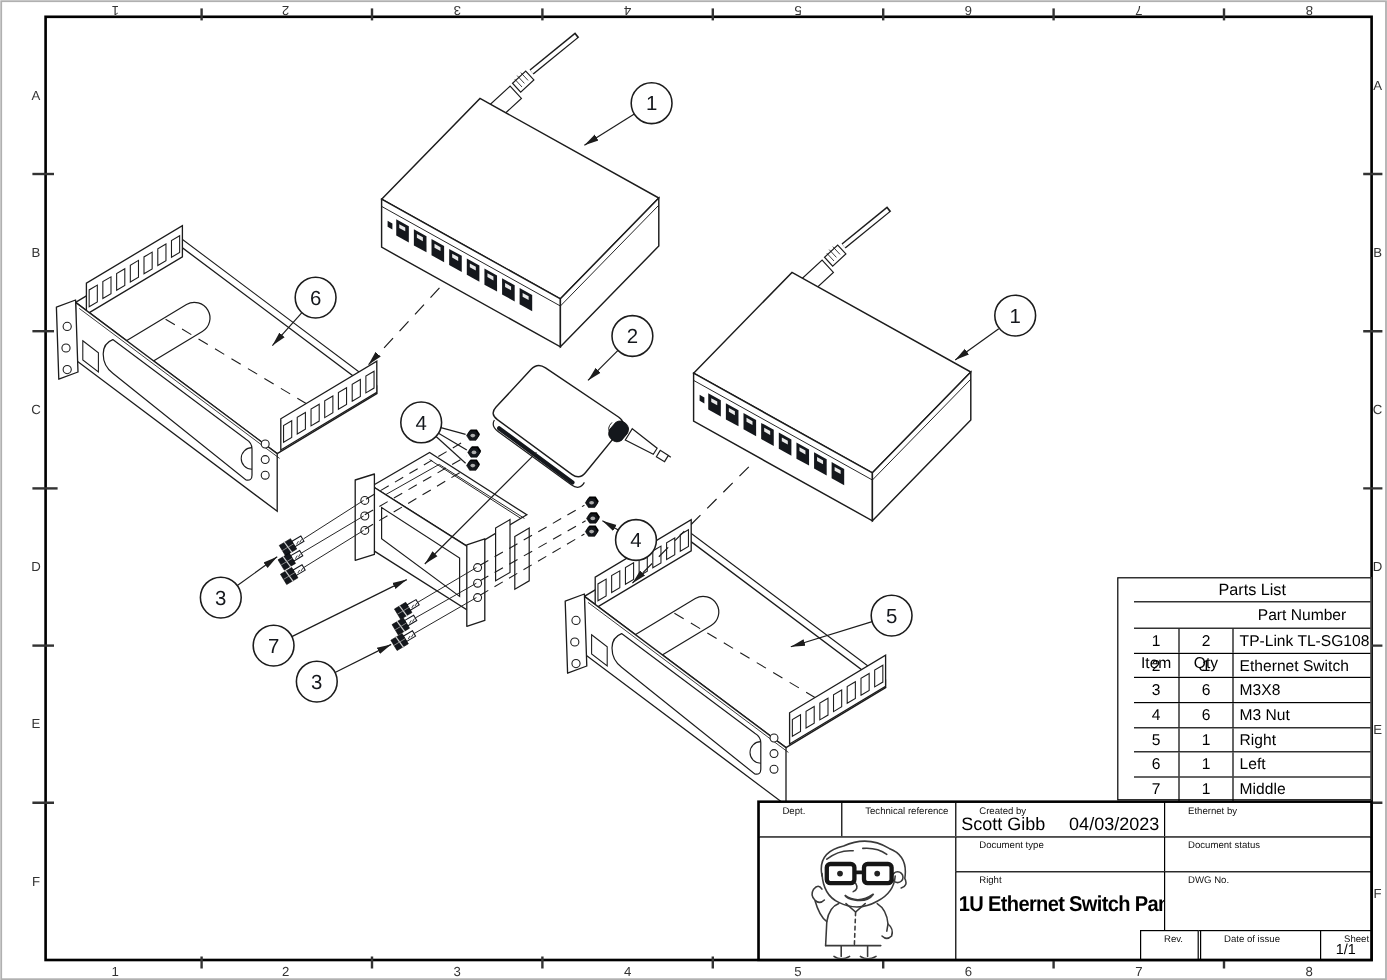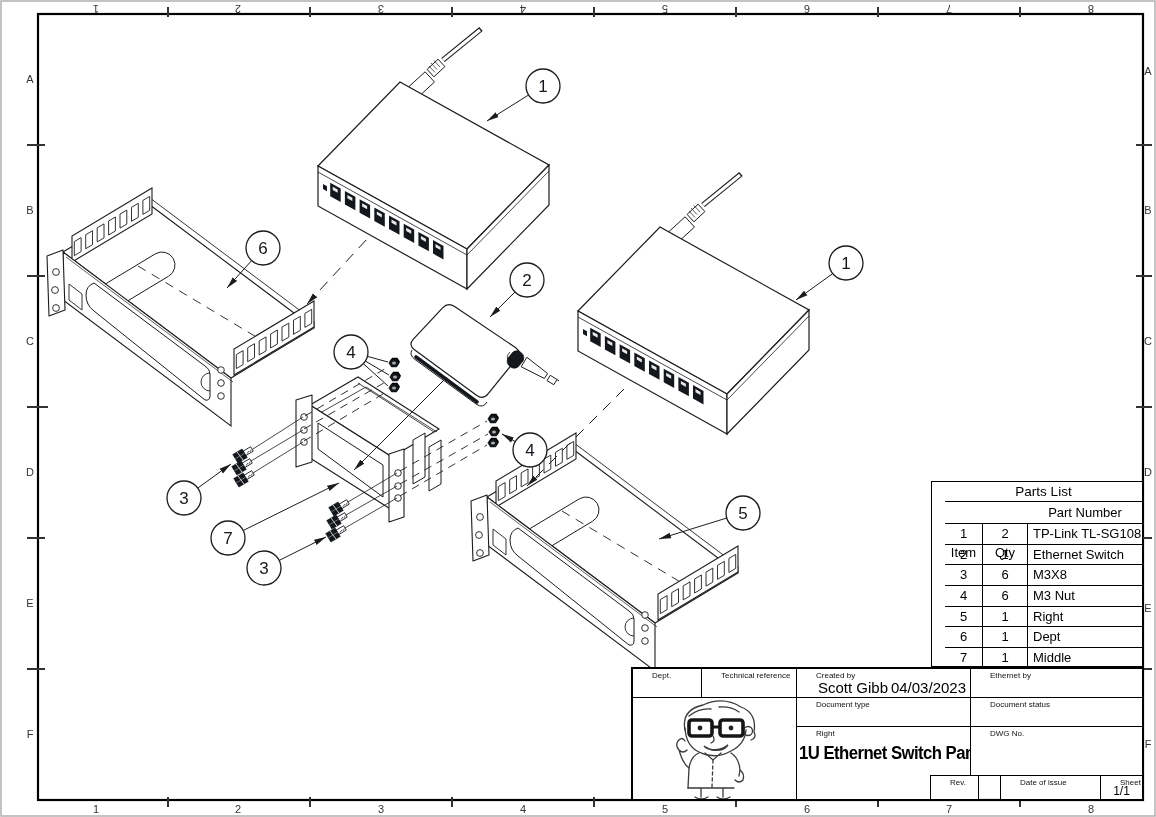--- a/index.html
+++ b/index.html
@@ -361,40 +361,40 @@
     <div class="c-pn">M3 Nut</div>
   </div>
   <div class="pl-row">
     <div class="c-item">5</div>
     <div class="c-qty">1</div>
     <div class="c-pn">Right</div>
   </div>
   <div class="pl-row">
     <div class="c-item">6</div>
     <div class="c-qty">1</div>
-    <div class="c-pn">Dept</div>
+    <div class="c-pn">Left</div>
   </div>
   <div class="pl-row">
     <div class="c-item">7</div>
     <div class="c-qty">1</div>
     <div class="c-pn">Middle</div>
   </div>
 </div>
 
 
 <div>
   <div class="tb-cell" style="left:632px;top:668px;width:70px;height:30px;">
     <div class="tb-lab">Dept.</div>
   </div>
   <div class="tb-cell" style="left:701px;top:668px;width:96px;height:30px;">
     <div class="tb-lab">Technical reference</div>
   </div>
   <div class="tb-cell" style="left:796px;top:668px;width:175px;height:30px;">
     <div class="tb-lab">Created by</div>
-    <div class="tb-big" style="position:absolute;left:21px;bottom:1px;">Scott Gibb</div>
+    <div class="tb-big" style="position:absolute;left:4px;bottom:1px;">Scott Gibb</div>
     <div class="tb-big" style="position:absolute;right:4px;bottom:1px;">04/03/2023</div>
   </div>
   <div class="tb-cell" style="left:970px;top:668px;width:173px;height:30px;">
     <div class="tb-lab">Ethernet by</div>
   </div>
 
   <div class="tb-cell" style="left:632px;top:697px;width:165px;height:103px;">
     <svg width="163" height="101" viewBox="0 0 163 101">
       <g fill="none" stroke="#3a3a3a" stroke-width="1.3" stroke-linecap="round">
         <path d="M52,32 Q48,12 70,7 Q90,-2 108,9 Q124,15 121,34 Q124,40 118,42"></path>
@@ -429,21 +429,21 @@
   </div>
 
   <div class="tb-cell" style="left:796px;top:726px;width:175px;height:74px;">
     <div class="tb-lab">Right</div>
     <div style="position:absolute;left:2px;top:16px;width:171px;font-size:18px;font-weight:bold;letter-spacing:-0.6px;white-space:nowrap;transform:scaleX(0.93);transform-origin:left;">1U Ethernet Switch Panel</div>
   </div>
   <div class="tb-cell" style="left:970px;top:726px;width:173px;height:50px;">
     <div class="tb-lab">DWG No.</div>
   </div>
 
-  <div class="tb-cell" style="left:930px;top:775px;width:49px;height:25px;">
+  <div class="tb-cell" style="left:950px;top:775px;width:49px;height:25px;">
     <div class="tb-lab">Rev.</div>
   </div>
   <div class="tb-cell" style="left:1000px;top:775px;width:101px;height:25px;">
     <div class="tb-lab">Date of issue</div>
   </div>
   <div class="tb-cell" style="left:1100px;top:775px;width:43px;height:25px;">
     <div class="tb-lab">Sheet</div>
     <div style="position:absolute;left:0;right:0;bottom:1px;text-align:center;font-size:12px;margin-top:13px;">1/1</div>
   </div>
 

